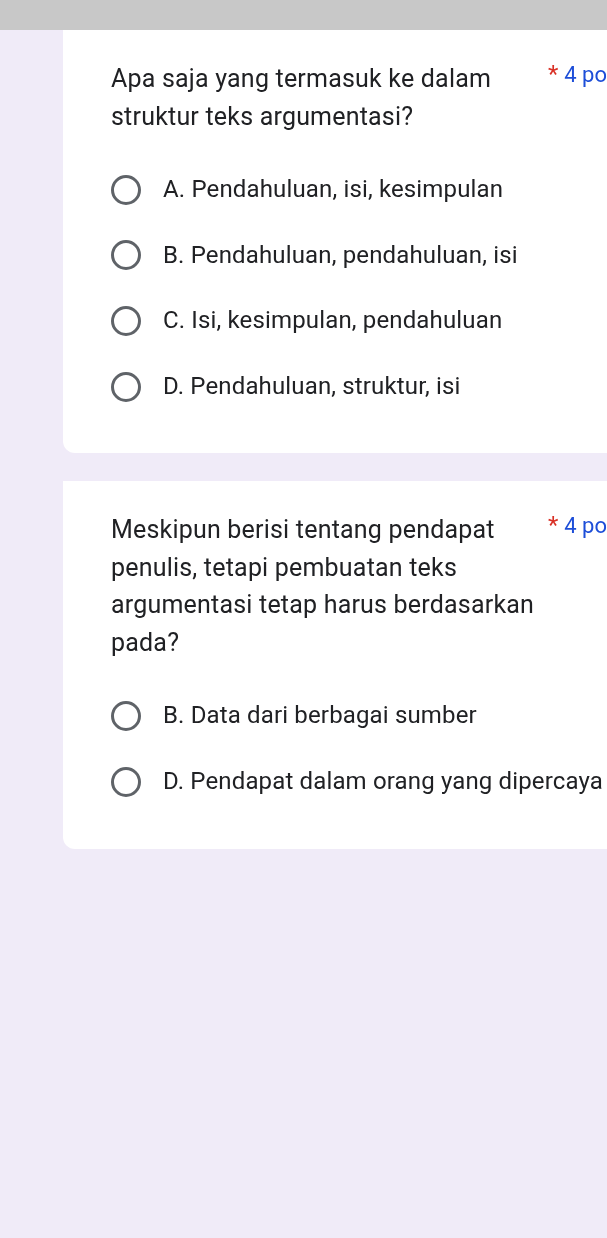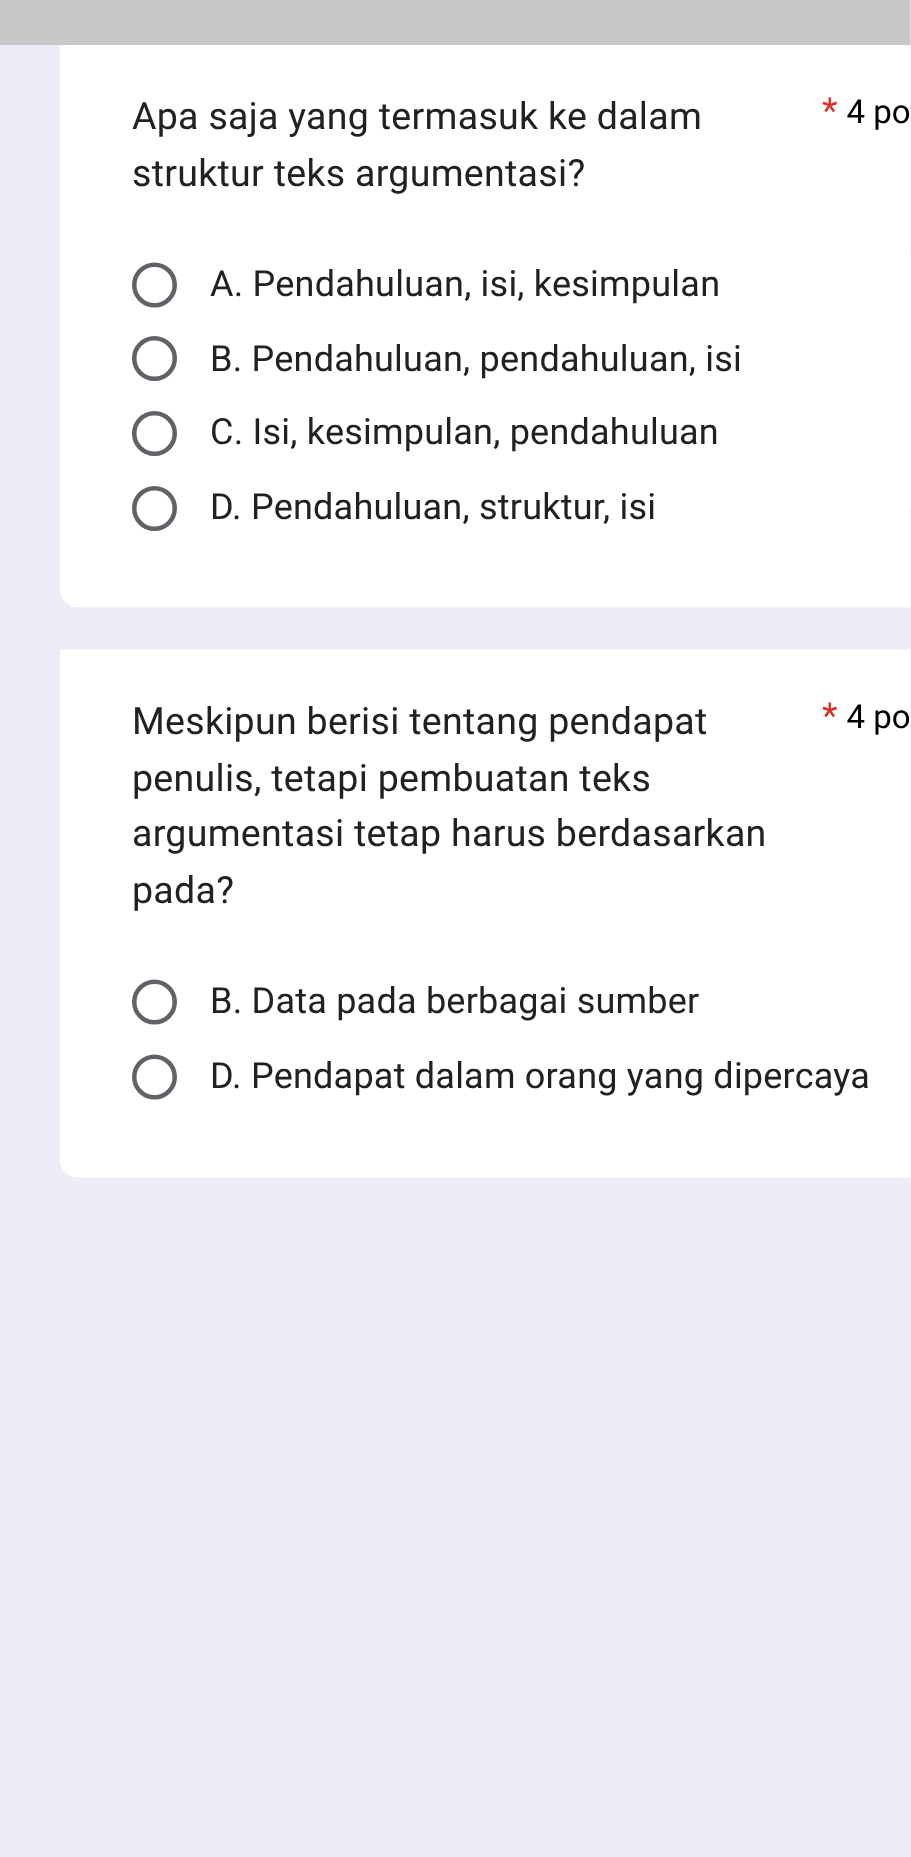--- a/index.html
+++ b/index.html
@@ -14,20 +14,21 @@
       height: 1238px;
       overflow: hidden;
     }
     .top-bar {
       height: 30px;
       background-color: #c8c8c8;
       width: 100%;
     }
     .content {
       padding: 0 0 0 40px;
+      margin-left: 23px;
     }
     .card {
       background-color: #ffffff;
       border-radius: 0 0 0 12px;
       padding: 30px 0 50px 48px;
       margin-bottom: 28px;
     }
     .card:first-child {
       border-top: none;
     }
@@ -49,27 +50,27 @@
       align-items: baseline;
       gap: 6px;
       font-size: 22px;
       white-space: nowrap;
     }
     .required {
       color: #d93025;
       font-size: 24px;
     }
     .points {
-      color: #000000;
+      color: #1d4ed8;
       font-size: 22px;
     }
     .options {
       display: flex;
       flex-direction: column;
-      gap: 16px;
+      gap: 32px;
     }
     .option {
       display: flex;
       align-items: center;
       gap: 22px;
       cursor: pointer;
     }
     .radio {
       width: 30px;
       height: 30px;
@@ -123,21 +124,21 @@
     <div class="question-header">
       <div class="question-text">Meskipun berisi tentang pendapat penulis, tetapi pembuatan teks argumentasi tetap harus berdasarkan pada?</div>
       <div class="points-area">
         <span class="required">*</span>
         <span class="points">4 po</span>
       </div>
     </div>
     <div class="options">
       <div class="option">
         <div class="radio"></div>
-        <div class="option-text">B. Data pada berbagai sumber</div>
+        <div class="option-text">B. Data dari berbagai sumber</div>
       </div>
       <div class="option">
         <div class="radio"></div>
         <div class="option-text">D. Pendapat dalam orang yang dipercaya</div>
       </div>
     </div>
   </div>
 
 </div>
 

